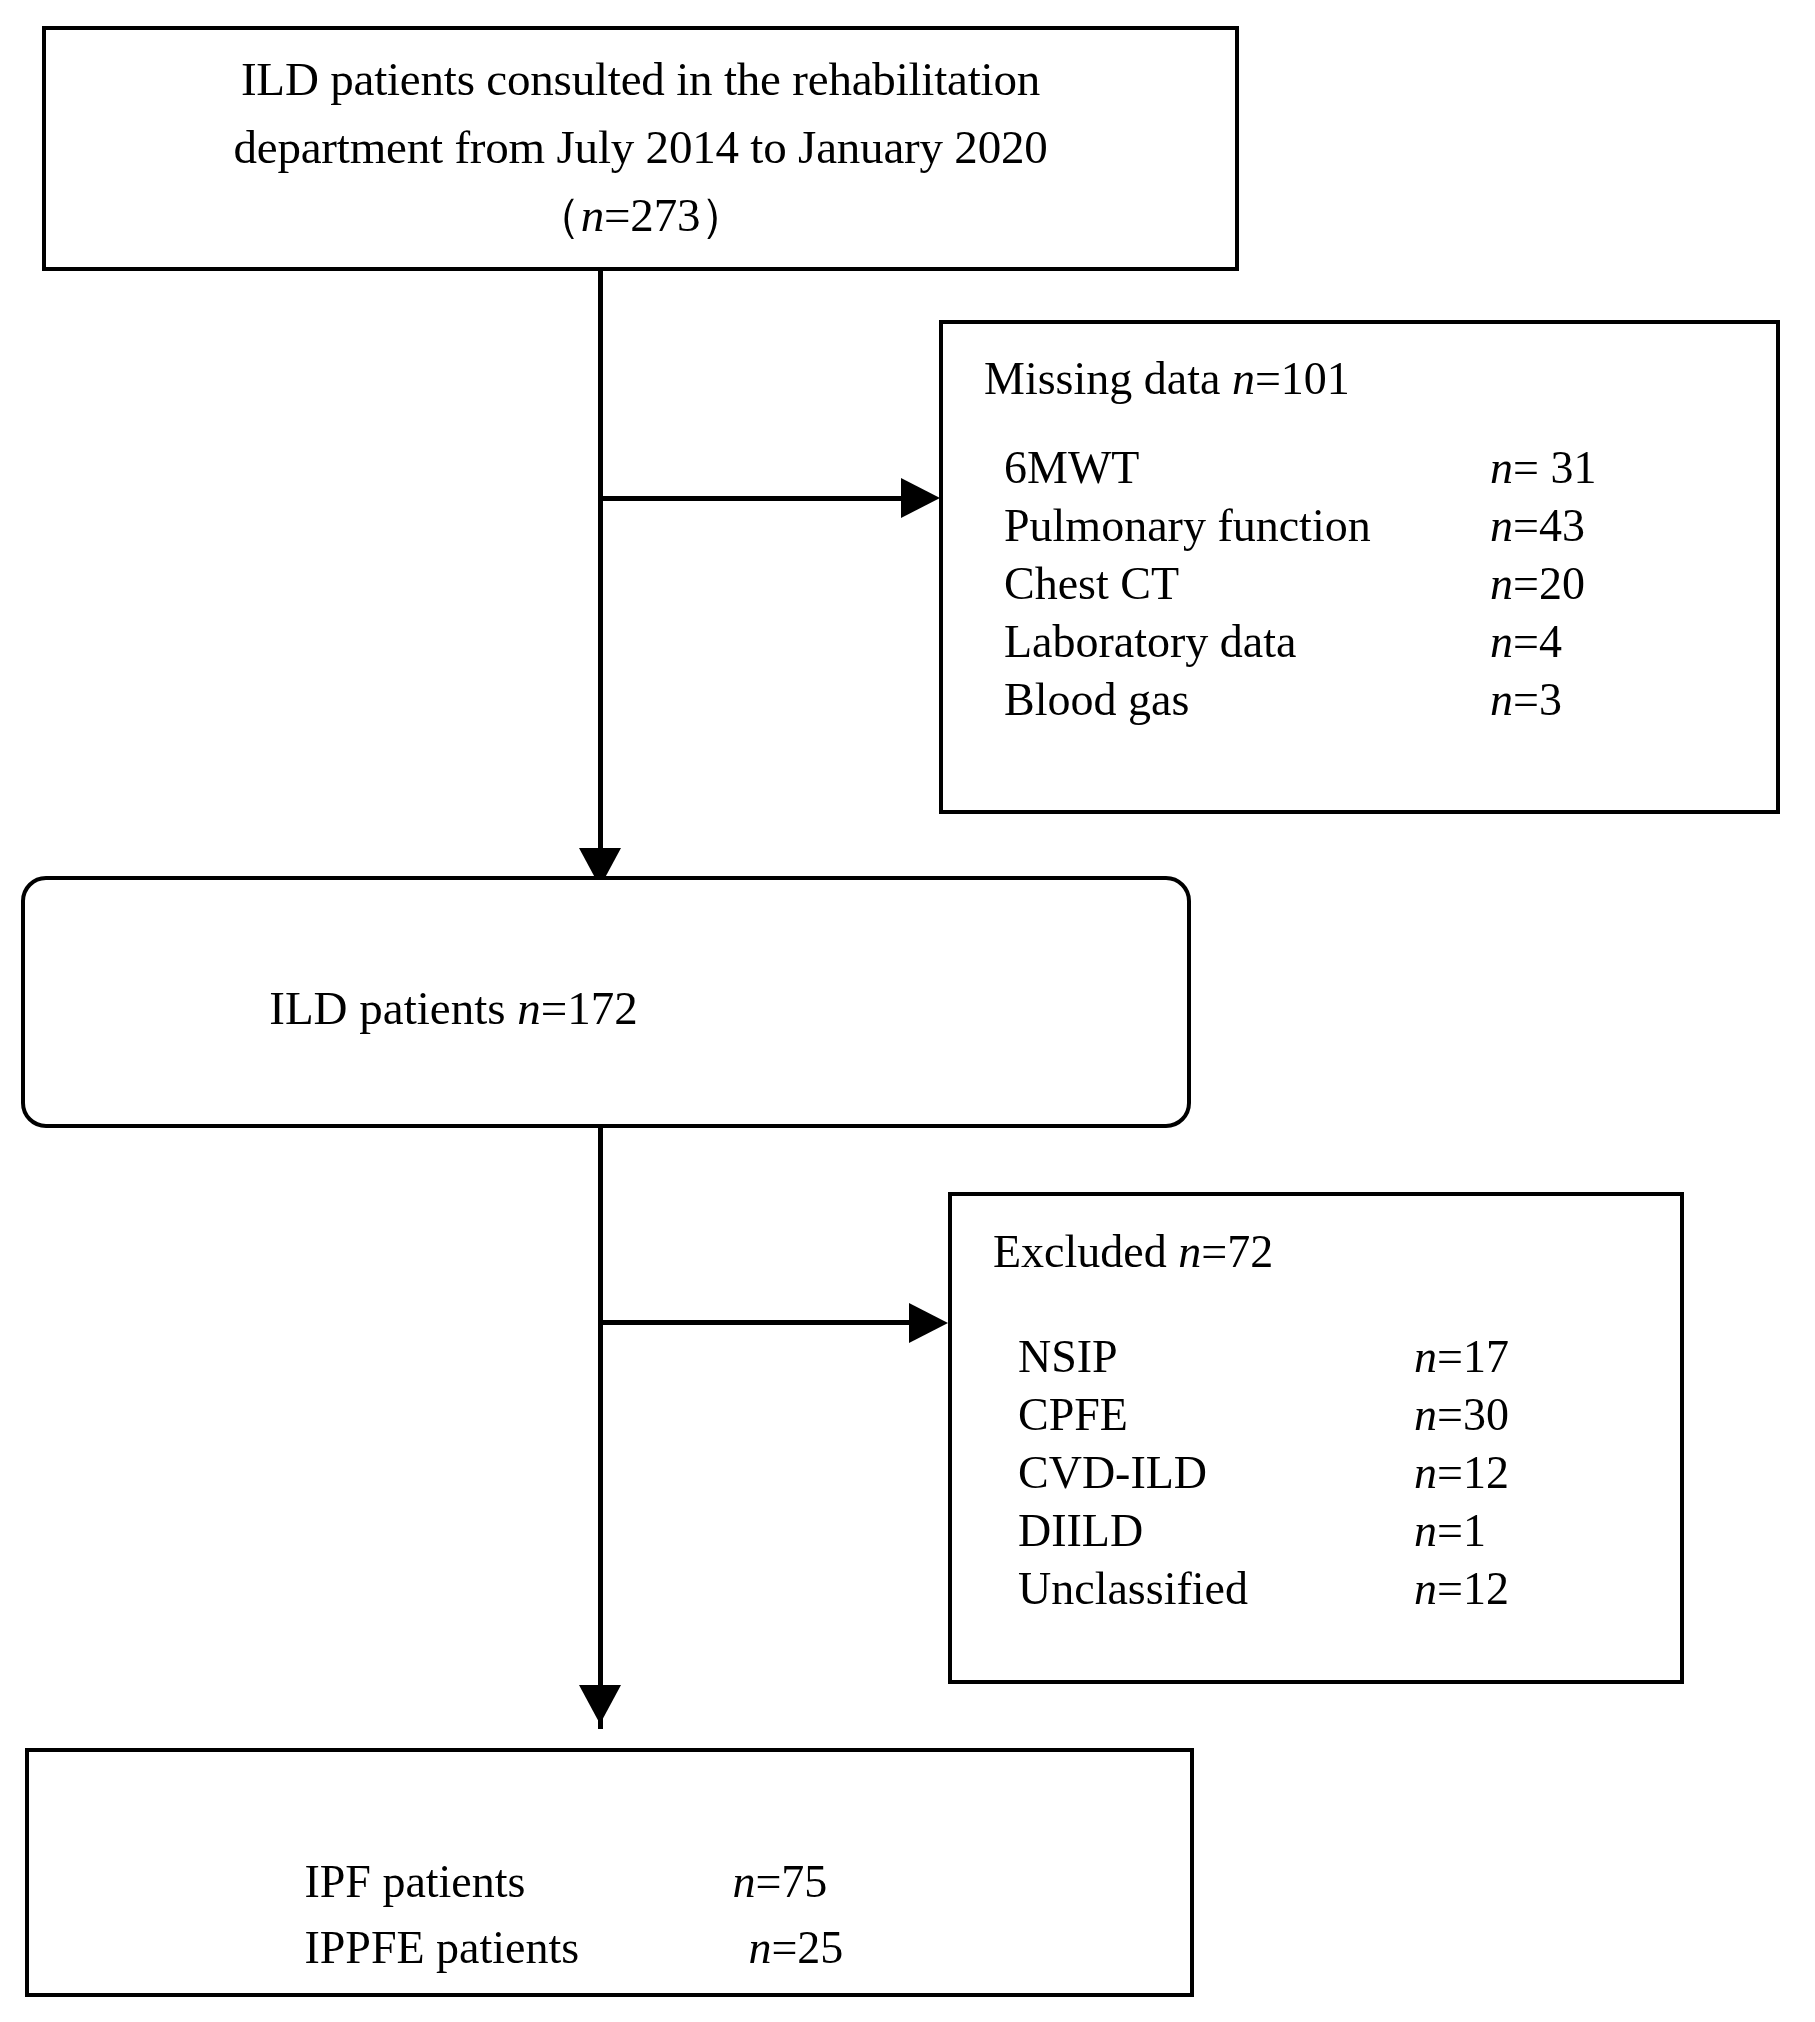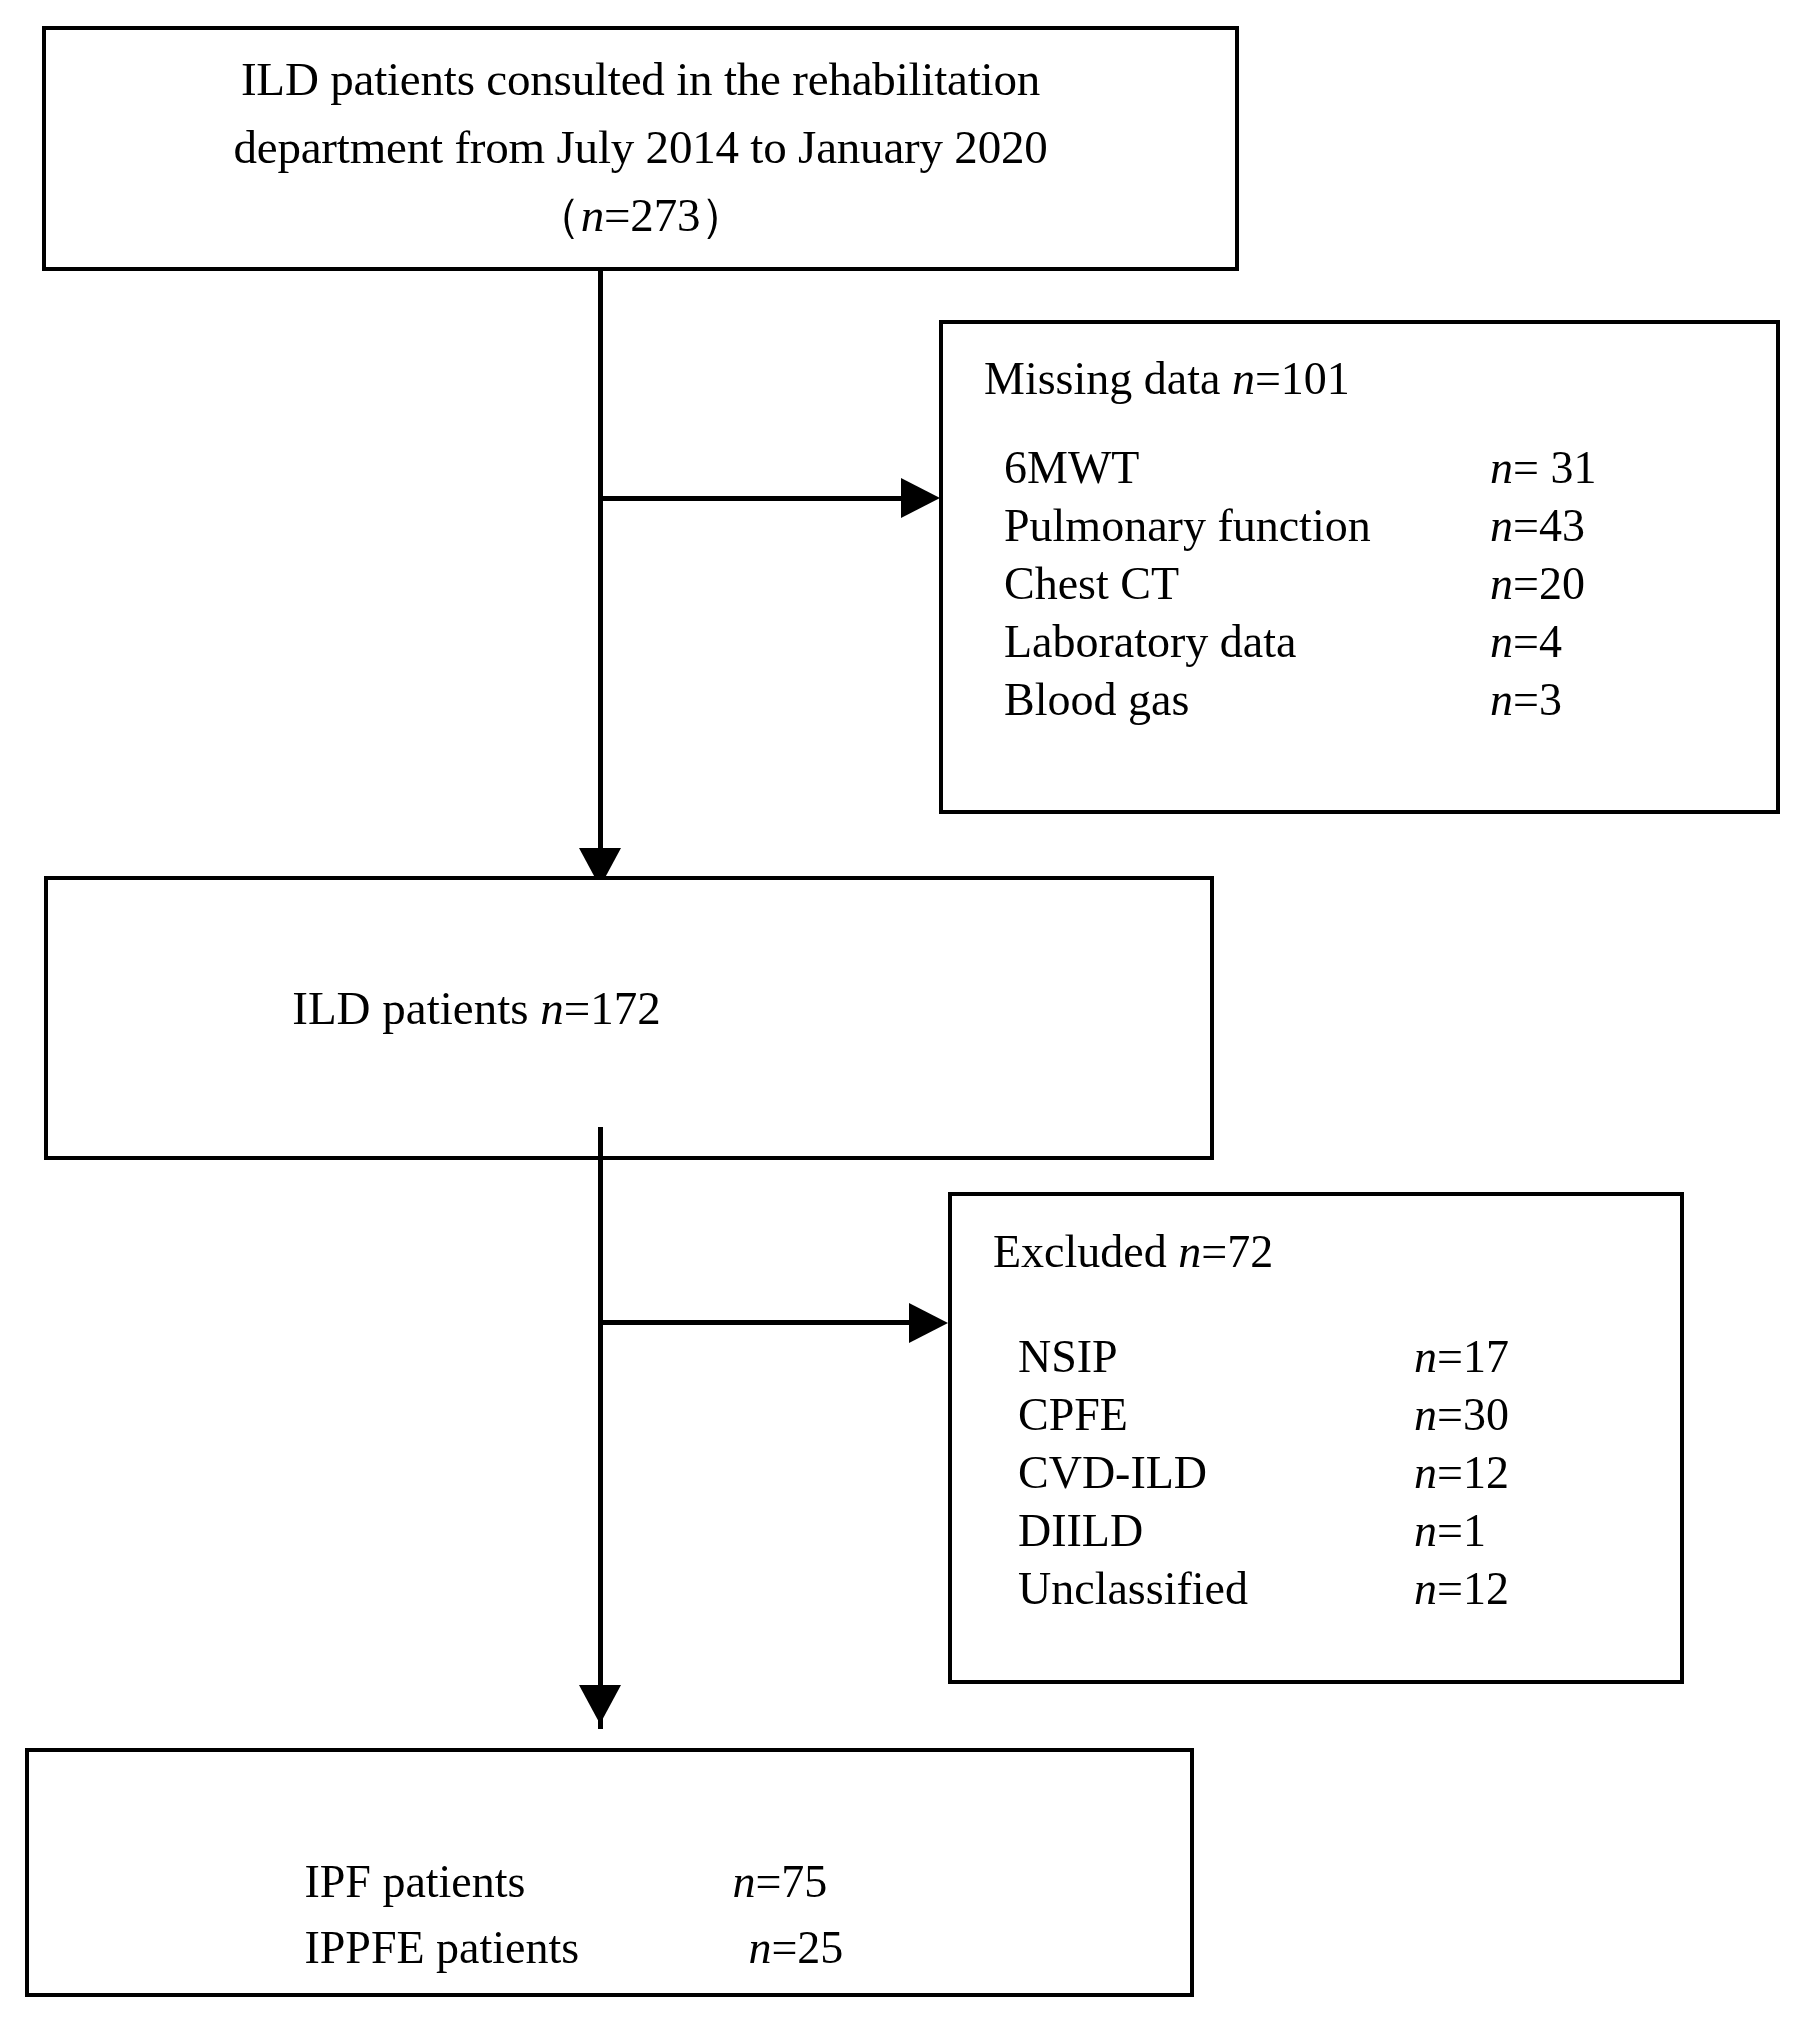--- a/index.html
+++ b/index.html
@@ -82,24 +82,25 @@
   .item-count {
     position: absolute;
     white-space: nowrap;
   }
   #box-missing .itemlist { top: 115px; }
   #box-missing .item-label { left: 61px; }
   #box-missing .item-count { left: 547px; }
 
   
   #box-ild {
-    left: 44px;
+    left: 21px;
     top: 876px;
     width: 1170px;
-    height: 284px;
+    height: 252px;
+    border-radius: 25px;
   }
   #box-ild .center-text {
     position: absolute;
     left: 0;
     right: 0;
     top: 100px;
     text-align: center;
     font-size: 47px;
     line-height: 56px;
     padding-right: 305px;

